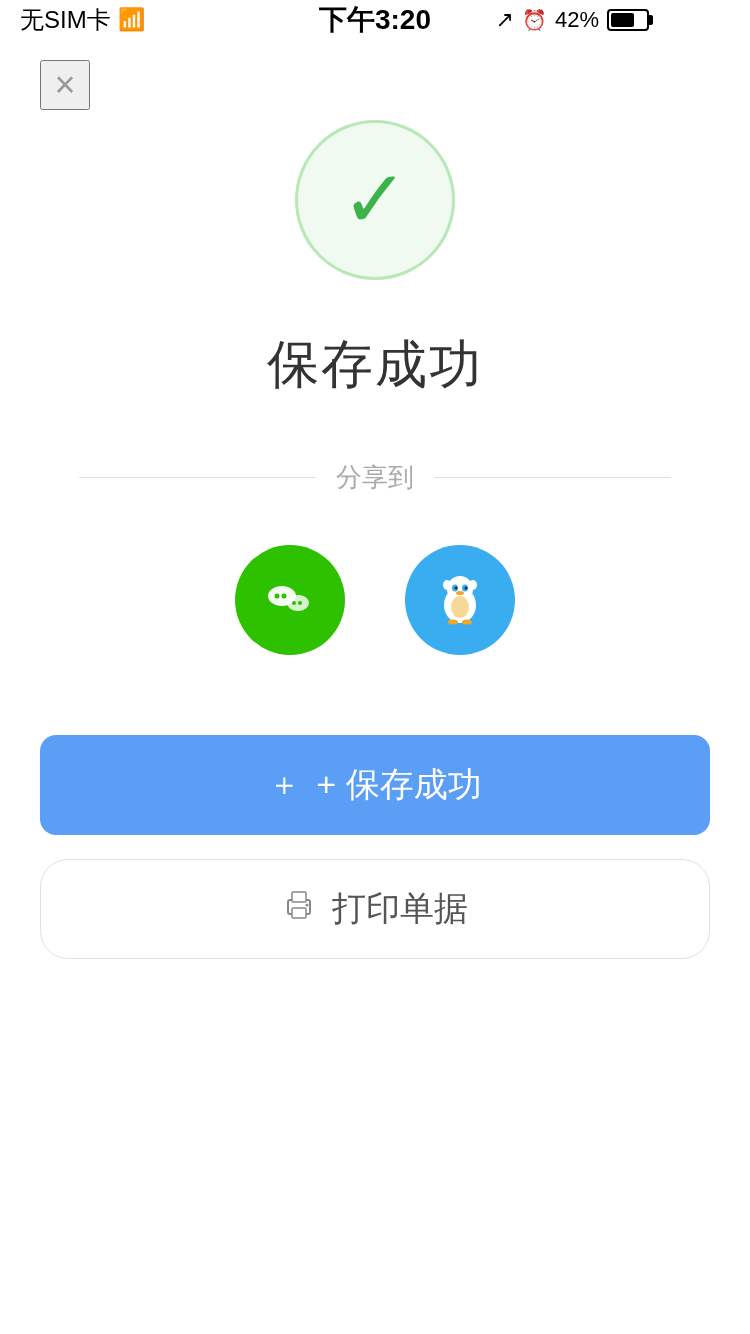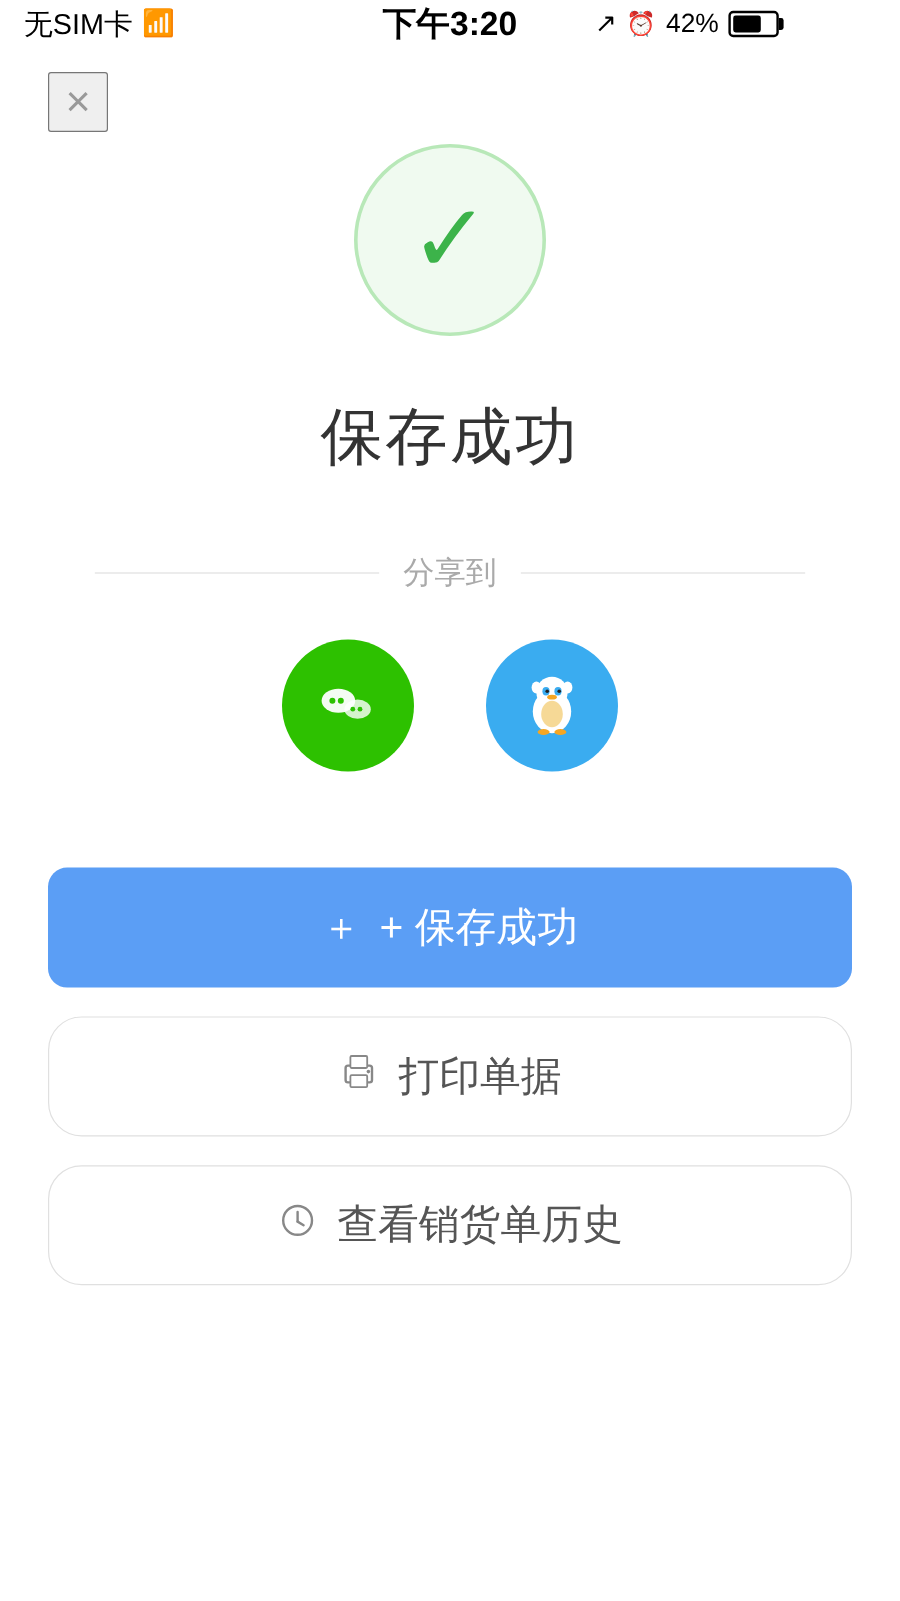--- a/index.html
+++ b/index.html
@@ -150,21 +150,21 @@
       margin-bottom: 60px;
       letter-spacing: 2px;
     }
 
     
     .share-divider {
       width: 672px;
       display: flex;
       align-items: center;
       padding: 0 40px;
-      margin-bottom: 38px;
+      margin-bottom: 50px;
       font-family: Liberation Serif, serif;
     }
 
     .divider-line {
       flex: 1;
       height: 1px;
       background: #e0e0e0;
     }
 
     .share-label {
@@ -345,26 +345,16 @@
         <svg width="34" height="34" viewBox="0 0 34 34" fill="none">
           <rect x="6" y="12" width="22" height="14" rx="2" stroke="#888" stroke-width="2" fill="none"></rect>
           <rect x="10" y="20" width="14" height="10" rx="1" fill="white" stroke="#888" stroke-width="1.5"></rect>
           <rect x="10" y="4" width="14" height="10" rx="1" stroke="#888" stroke-width="1.5" fill="white"></rect>
           <circle cx="25" cy="17" r="1.5" fill="#888"></circle>
         </svg>
       </span>
       <span>打印单据</span>
     </button>
 
-    <button class="btn-secondary">
-      <span class="btn-icon">
-        <svg width="34" height="34" viewBox="0 0 34 34" fill="none">
-          <circle cx="17" cy="17" r="12" stroke="#888" stroke-width="2" fill="none"></circle>
-          <line x1="17" y1="10" x2="17" y2="18" stroke="#888" stroke-width="2" stroke-linecap="round"></line>
-          <line x1="17" y1="18" x2="22" y2="21" stroke="#888" stroke-width="2" stroke-linecap="round"></line>
-        </svg>
-      </span>
-      <span>查看销货单历史</span>
-    </button>
 
   </div>
 
 </div>
 
 </body></html>

